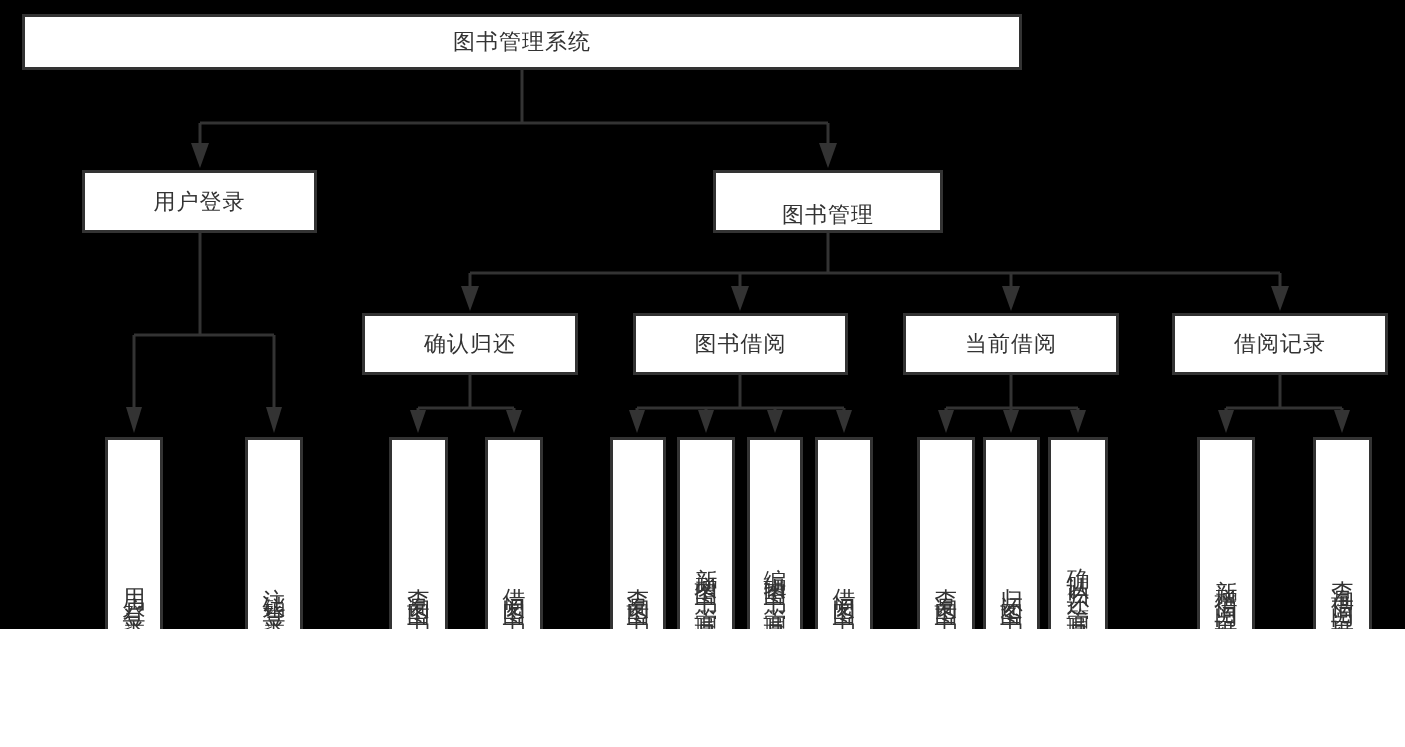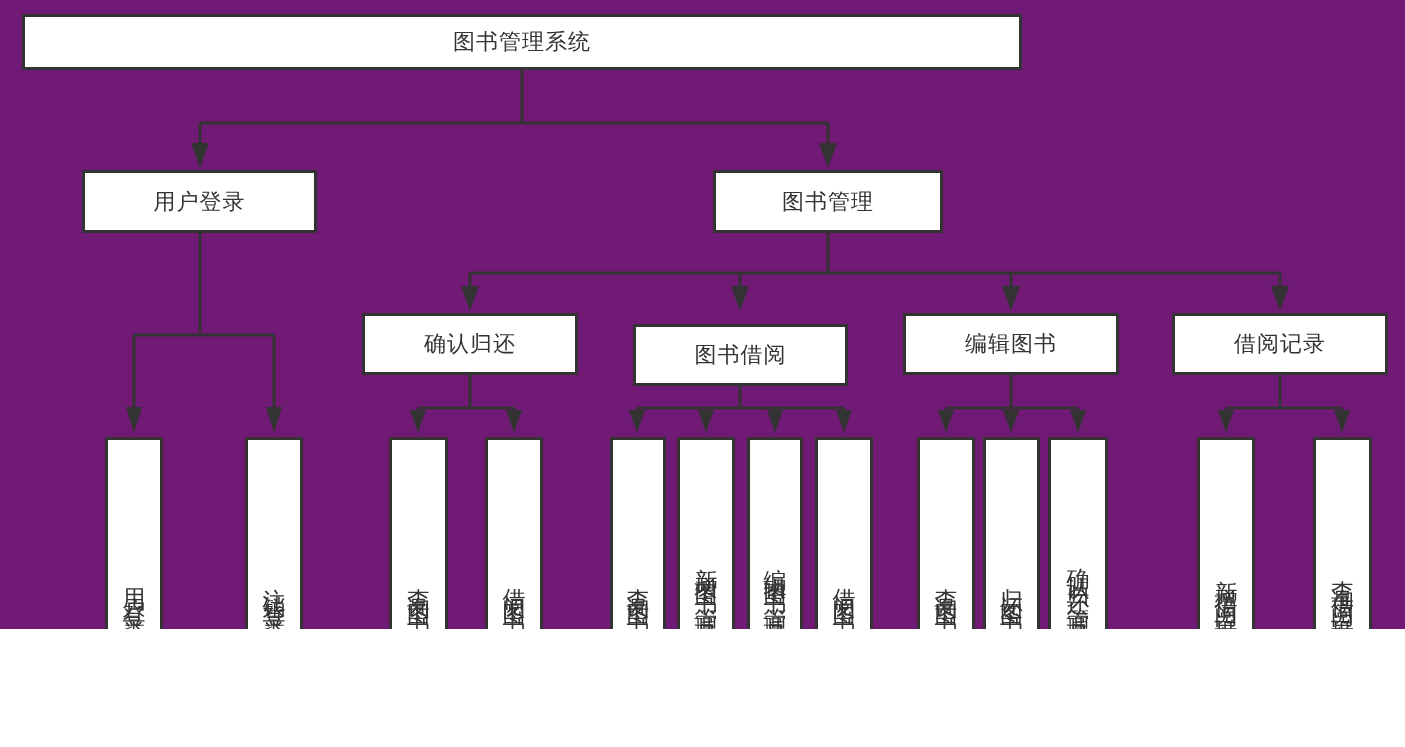--- a/index.html
+++ b/index.html
@@ -1,20 +1,20 @@
 <!DOCTYPE html>
 <html><head>
 <meta charset="utf-8">
 <style>
   html, body { margin: 0; padding: 0; background: #ffffff; }
   .canvas {
     position: relative;
     width: 1405px;
     height: 629px;
-    background: #701a75;
+    background: #000000;
     font-family: "Liberation Sans", sans-serif;
     color: #333333;
     overflow: hidden;
   }
   svg.wires { position: absolute; left: 0; top: 0; z-index: 1; }
   .node {
     position: absolute;
     box-sizing: border-box;
     border: 3px solid #333333;
     background: #ffffff;
@@ -106,32 +106,32 @@
     </g>
   </svg>
 
   <div class="node" style="left:22px; top:14px; width:1000px; height:56px;">
     <span>图书管理系统</span>
   </div>
 
   <div class="node" style="left:82px; top:170px; width:235px; height:63px;">
     <span>用户登录</span>
   </div>
-  <div class="node" style="left:713px; top:170px; width:230px; height:63px;">
+  <div class="node" style="left:713px; top:170px; width:230px; height:63px;align-items:flex-end;">
     <span>图书管理</span>
   </div>
 
   <div class="node" style="left:362px; top:313px; width:216px; height:62px;">
     <span>确认归还</span>
   </div>
-  <div class="node" style="left:633px; top:324px; width:215px; height:62px;">
+  <div class="node" style="left:633px; top:313px; width:215px; height:62px;">
     <span>图书借阅</span>
   </div>
   <div class="node" style="left:903px; top:313px; width:216px; height:62px;">
-    <span>编辑图书</span>
+    <span>当前借阅</span>
   </div>
   <div class="node" style="left:1172px; top:313px; width:216px; height:62px;">
     <span>借阅记录</span>
   </div>
 
   <div class="vnode" style="left:105px; top:437px; width:58px; height:298px;">
     <span class="vtext">用户登录</span>
   </div>
   <div class="vnode" style="left:245px; top:437px; width:58px; height:298px;">
     <span class="vtext">注销登录</span>

